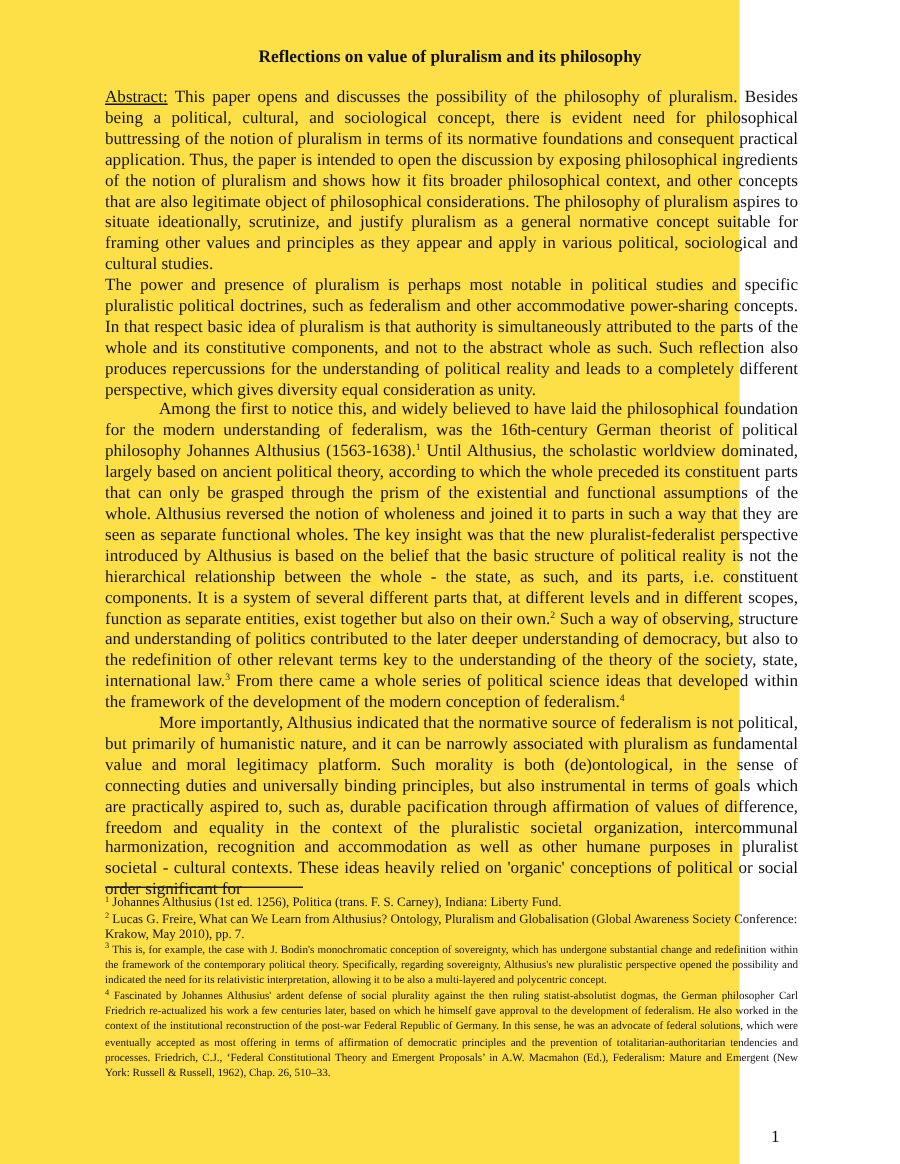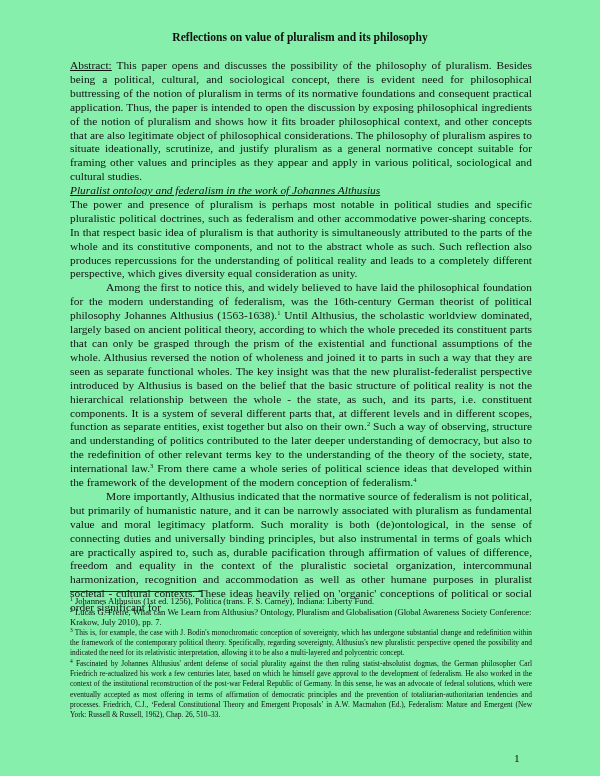--- a/index.html
+++ b/index.html
@@ -1,18 +1,18 @@
 <!DOCTYPE html>
 <html><head>
 <meta charset="utf-8">
 <style>
   html, body { margin: 0; padding: 0; background: #ffffff; }
   body { width: 600px; height: 776px; position: relative; overflow: hidden;
          font-family: "Liberation Serif", "DejaVu Serif", serif; color: #111; }
-  .page { position: absolute; left: 0; top: 0; width: 600px; height: 776px; background: #86efac; }
+  .page { position: absolute; left: 0; top: 0; width: 493px; height: 776px; background: #fde047; }
   .title { position: absolute; top: 31px; left: 0; width: 600px; text-align: center;
            font-weight: bold; font-size: 11.6px; line-height: 14px; }
   .body { position: absolute; left: 70px; width: 462px; font-size: 11.4px; line-height: 13.9px;
           text-align: justify; hyphens: none; }
   .abstract { top: 59px; }
   .section { top: 184px; }
   .body p { margin: 0; }
   .indent { text-indent: 36px; }
   .abs-label { text-decoration: underline; }
   .heading { font-style: italic; text-decoration: underline; margin: 0; }
@@ -29,29 +29,28 @@
 
 <div class="page">
 
   <div class="title">Reflections on value of pluralism and its philosophy</div>
 
   <div class="body abstract">
     <p><span class="abs-label">Abstract:</span><span> This paper opens and discusses the possibility of the philosophy of pluralism. Besides being a political, cultural, and sociological concept, there is evident need for philosophical buttressing of the notion of pluralism in terms of its normative foundations and consequent practical application. Thus, the paper is intended to open the discussion by exposing philosophical ingredients of the notion of pluralism and shows how it fits broader philosophical context, and other concepts that are also legitimate object of philosophical considerations. The philosophy of pluralism aspires to situate ideationally, scrutinize, and justify pluralism as a general normative concept suitable for framing other values and principles as they appear and apply in various political, sociological and cultural studies.</span></p>
   </div>
 
   <div class="body section">
-    <p class="heading">Pluralist ontology and federalism in the work of Johannes Althusius</p>
     <p>The power and presence of pluralism is perhaps most notable in political studies and specific pluralistic political doctrines, such as federalism and other accommodative power-sharing concepts. In that respect basic idea of pluralism is that authority is simultaneously attributed to the parts of the whole and its constitutive components, and not to the abstract whole as such. Such reflection also produces repercussions for the understanding of political reality and leads to a completely different perspective, which gives diversity equal consideration as unity.</p>
     <p class="indent"><span>Among the first to notice this, and widely believed to have laid the philosophical foundation for the modern understanding of federalism, was the 16th-century German theorist of political philosophy Johannes Althusius (1563-1638).</span><sup>1</sup><span> Until Althusius, the scholastic worldview dominated, largely based on ancient political theory, according to which the whole preceded its constituent parts that can only be grasped through the prism of the existential and functional assumptions of the whole. Althusius reversed the notion of wholeness and joined it to parts in such a way that they are seen as separate functional wholes. The key insight was that the new pluralist-federalist perspective introduced by Althusius is based on the belief that the basic structure of political reality is not the hierarchical relationship between the whole - the state, as such, and its parts, i.e. constituent components. It is a system of several different parts that, at different levels and in different scopes, function as separate entities, exist together but also on their own.</span><sup>2</sup><span> Such a way of observing, structure and understanding of politics contributed to the later deeper understanding of democracy, but also to the redefinition of other relevant terms key to the understanding of the theory of the society, state, international law.</span><sup>3</sup><span> From there came a whole series of political science ideas that developed within the framework of the development of the modern conception of federalism.</span><sup>4</sup></p>
     <p class="indent">More importantly, Althusius indicated that the normative source of federalism is not political, but primarily of humanistic nature, and it can be narrowly associated with pluralism as fundamental value and moral legitimacy platform. Such morality is both (de)ontological, in the sense of connecting duties and universally binding principles, but also instrumental in terms of goals which are practically aspired to, such as, durable pacification through affirmation of values of difference, freedom and equality in the context of the pluralistic societal organization, intercommunal harmonization, recognition and accommodation as well as other humane purposes in pluralist societal - cultural contexts. These ideas heavily relied on 'organic' conceptions of political or social order significant for</p>
   </div>
 
   <div class="fn-sep"></div>
 
   <div class="footnotes">
     <p class="fn"><sup>1</sup><span> Johannes Althusius (1st ed. 1256), Politica (trans. F. S. Carney), Indiana: Liberty Fund.</span></p>
-    <p class="fn"><sup>2</sup><span> Lucas G. Freire, What can We Learn from Althusius? Ontology, Pluralism and Globalisation (Global Awareness Society Conference: Krakow, July 2010), pp. 7.</span><br></p>
+    <p class="fn"><sup>2</sup><span> Lucas G. Freire, What can We Learn from Althusius? Ontology, Pluralism and Globalisation (Global Awareness Society Conference: Krakow, May 2010), pp. 7.</span><br></p>
     <p class="fn small"><sup>3</sup><span> This is, for example, the case with J. Bodin's monochromatic conception of sovereignty, which has undergone substantial change and redefinition within the framework of the contemporary political theory. Specifically, regarding sovereignty, Althusius's new pluralistic perspective opened the possibility and indicated the need for its relativistic interpretation, allowing it to be also a multi-layered and polycentric concept.</span></p>
     <p class="fn small"><sup>4</sup><span> Fascinated by Johannes Althusius' ardent defense of social plurality against the then ruling statist-absolutist dogmas, the German philosopher Carl Friedrich re-actualized his work a few centuries later, based on which he himself gave approval to the development of federalism. He also worked in the context of the institutional reconstruction of the post-war Federal Republic of Germany. In this sense, he was an advocate of federal solutions, which were eventually accepted as most offering in terms of affirmation of democratic principles and the prevention of totalitarian-authoritarian tendencies and processes. Friedrich, C.J., ‘Federal Constitutional Theory and Emergent Proposals’ in A.W. Macmahon (Ed.), Federalism: Mature and Emergent (New York: Russell &amp; Russell, 1962), Chap. 26, 510–33.</span></p>
   </div>
 
   <div class="page-num">1</div>
 </div>
 
 </body></html>

